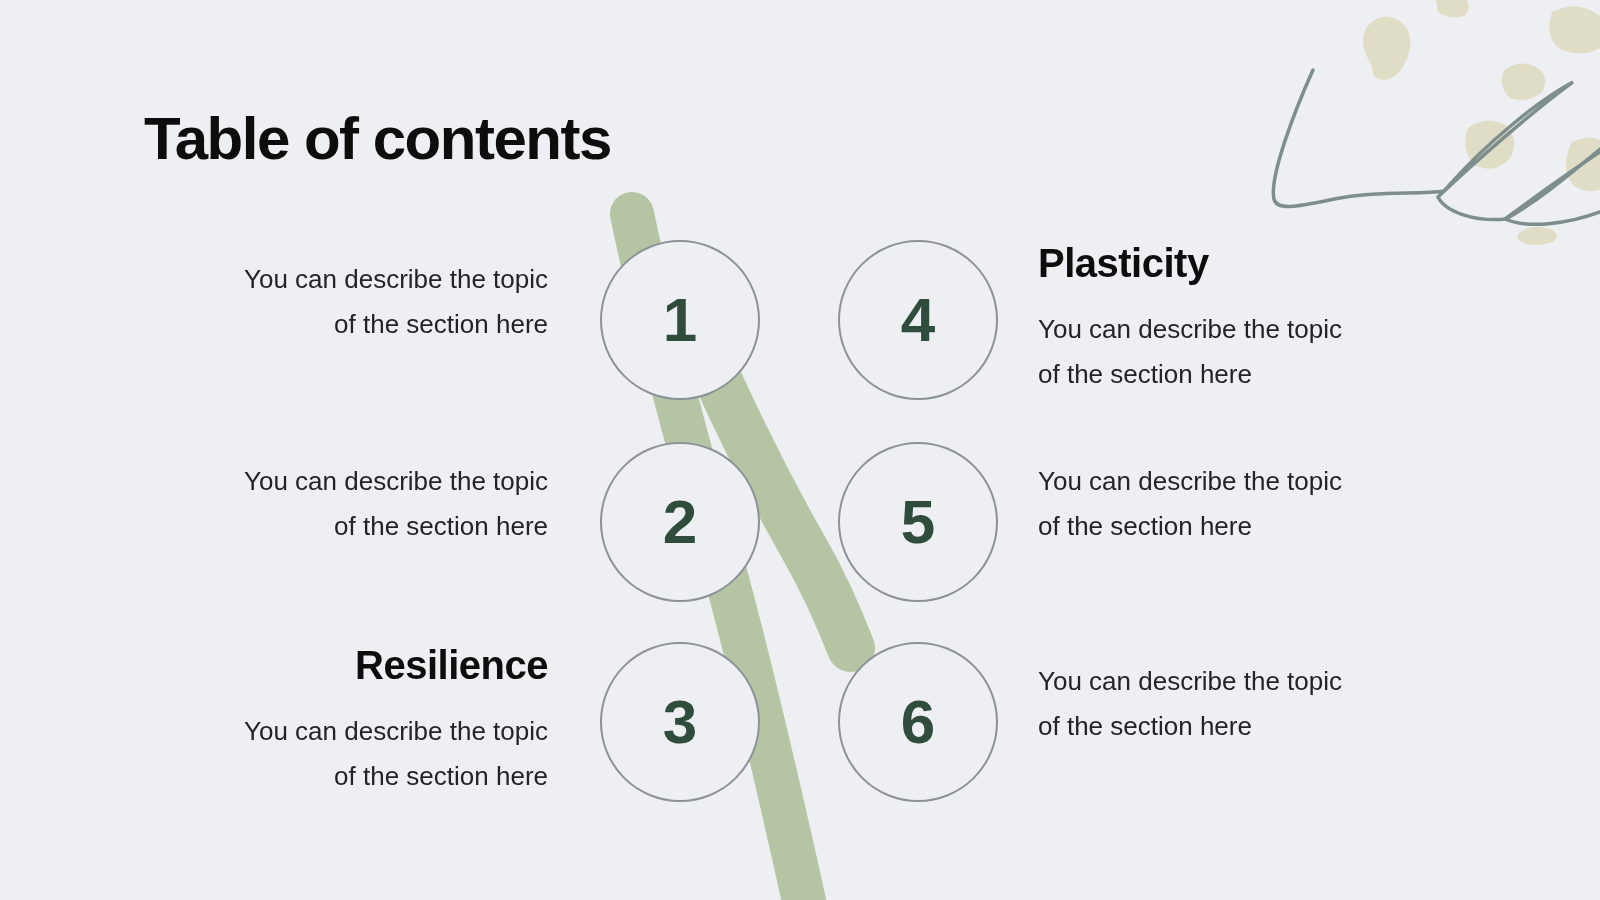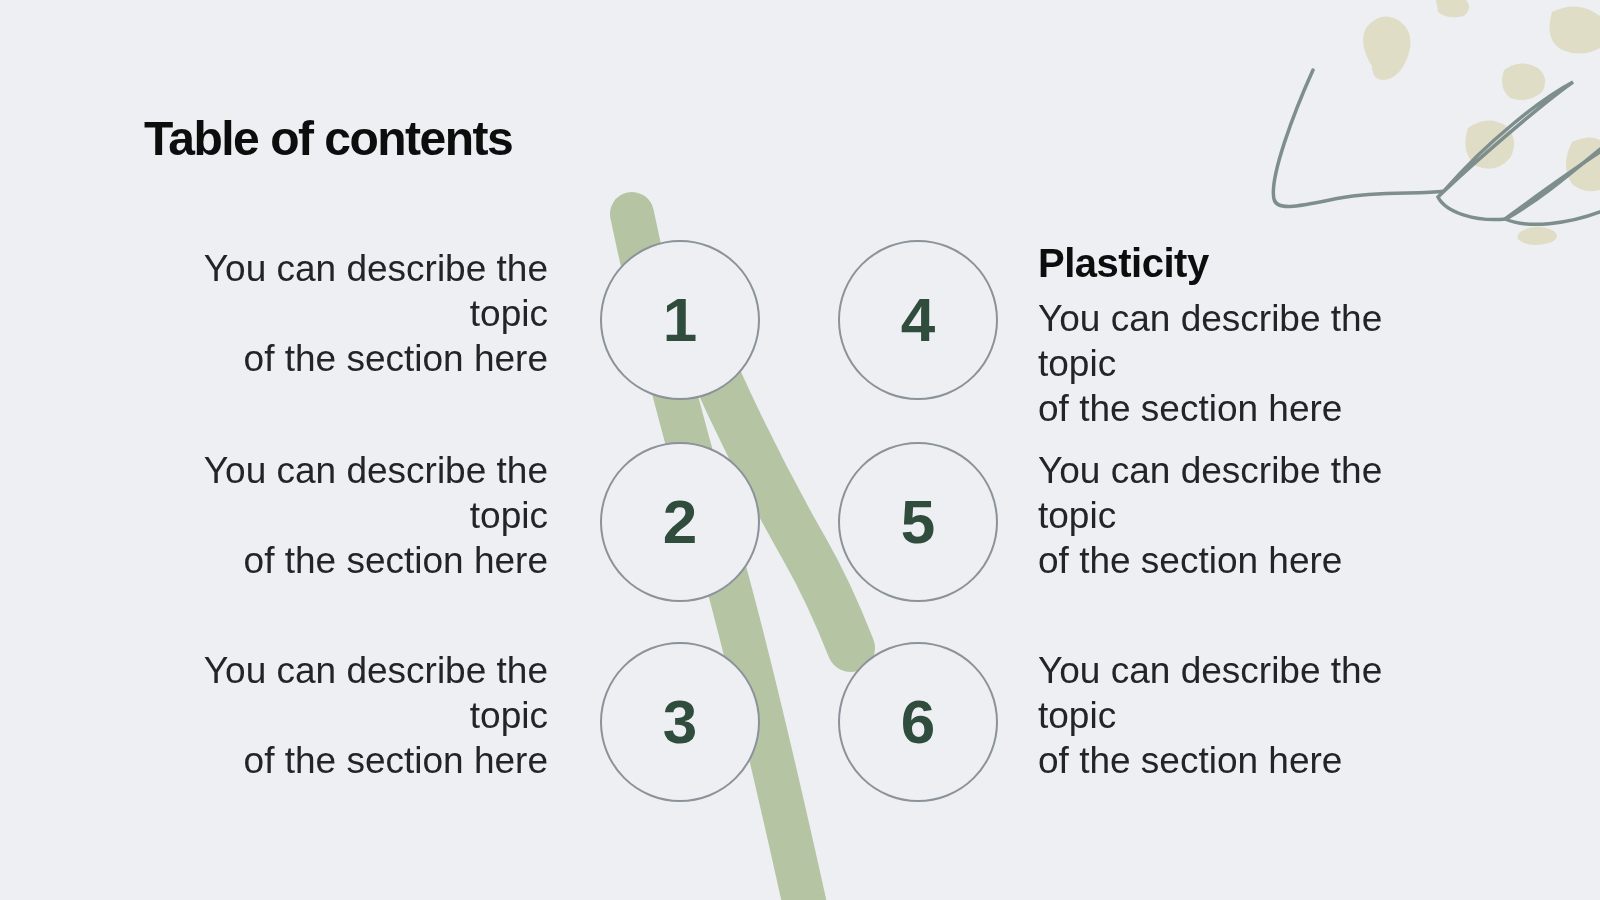--- a/index.html
+++ b/index.html
@@ -16,21 +16,21 @@
   }
   .deco-layer{position:absolute;left:0;top:0;width:1600px;height:900px;z-index:0;}
   .stem{stroke:var(--stem-green);fill:none;stroke-linecap:round;}
   .stem-l{stroke-width:44px;}
   .stem-r{stroke-width:48px;}
   .blob{fill:var(--blob-beige);stroke:none;}
   .scribble{stroke:var(--scribble-gray);stroke-width:3.5px;fill:none;stroke-linecap:round;}
 
   .slide-title{
     position:absolute;left:144px;top:104px;z-index:2;
-    font-size:48px;font-weight:bold;letter-spacing:-1.5px;
+    font-size:60px;font-weight:bold;letter-spacing:-1.5px;
     color:var(--title-text);line-height:70px;
   }
 
   .num-circle{
     position:absolute;width:160px;height:160px;border-radius:50%;
     background:var(--background);border:2px solid var(--circle-border);
     display:flex;align-items:center;justify-content:center;z-index:1;
   }
   .num-circle span{
     font-size:62px;font-weight:bold;color:var(--number-green);line-height:1;
@@ -39,21 +39,21 @@
   .row1{top:240px;} .row2{top:442px;} .row3{top:642px;}
 
   .item-text{position:absolute;width:400px;z-index:2;}
   .item-text.align-right{left:148px;text-align:right;}
   .item-text.align-left{left:1038px;text-align:left;}
   .item-text.t-row1{top:238px;} .item-text.t-row2{top:440px;} .item-text.t-row3{top:640px;}
   .item-heading{
     font-size:40px;font-weight:bold;letter-spacing:-0.5px;
     color:var(--title-text);line-height:50px;
   }
-  .item-desc{margin-top:8px;font-size:37px;color:var(--body-text);line-height:45px;}
+  .item-desc{margin-top:19px;font-size:26px;color:var(--body-text);line-height:45px;}
 </style>
 </head>
 <body>
 
 <svg class="deco-layer" viewBox="0 0 1600 900" xmlns="http://www.w3.org/2000/svg">
 
   <path class="stem stem-l" d="M632,214 C650,300 680,420 710,520 C740,620 775,770 806,910"></path>
   <path class="stem stem-r" d="M688,310 C725,400 765,480 805,550 C825,585 840,620 851,648"></path>
 
   <path class="blob" d="M1366,28 Q1380,10 1398,20 Q1416,32 1408,56 Q1400,78 1384,80 Q1372,80 1372,66 Q1358,44 1366,28 Z"></path>
@@ -95,20 +95,21 @@
     <div>of the section here</div>
   </div>
 </div>
 <div class="item-text align-right t-row2">
   <div class="item-desc">
     <div>You can describe the topic</div>
     <div>of the section here</div>
   </div>
 </div>
 <div class="item-text align-right t-row3">
+  <div class="item-heading">Resilience</div>
   <div class="item-desc">
     <div>You can describe the topic</div>
     <div>of the section here</div>
   </div>
 </div>
 
 <div class="item-text align-left t-row1">
   <div class="item-heading">Plasticity</div>
   <div class="item-desc">
     <div>You can describe the topic</div>

